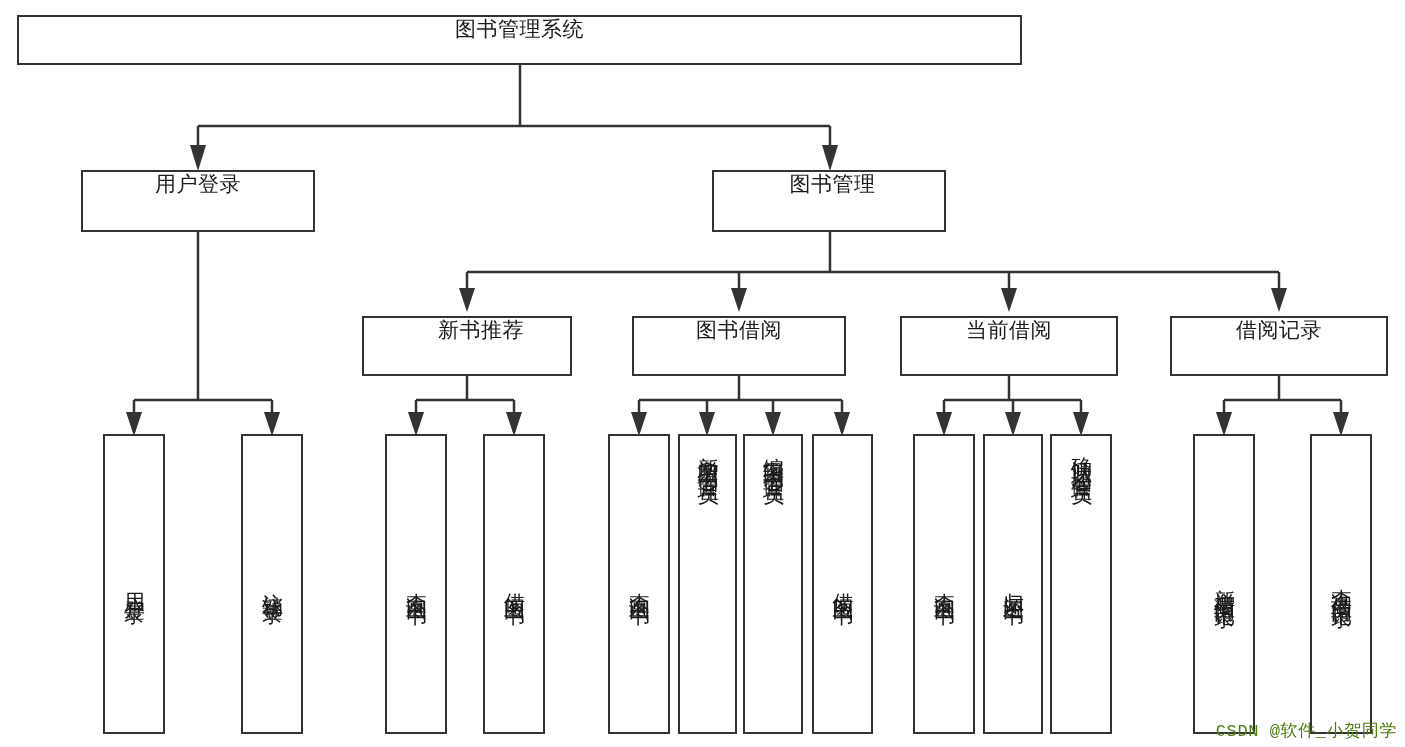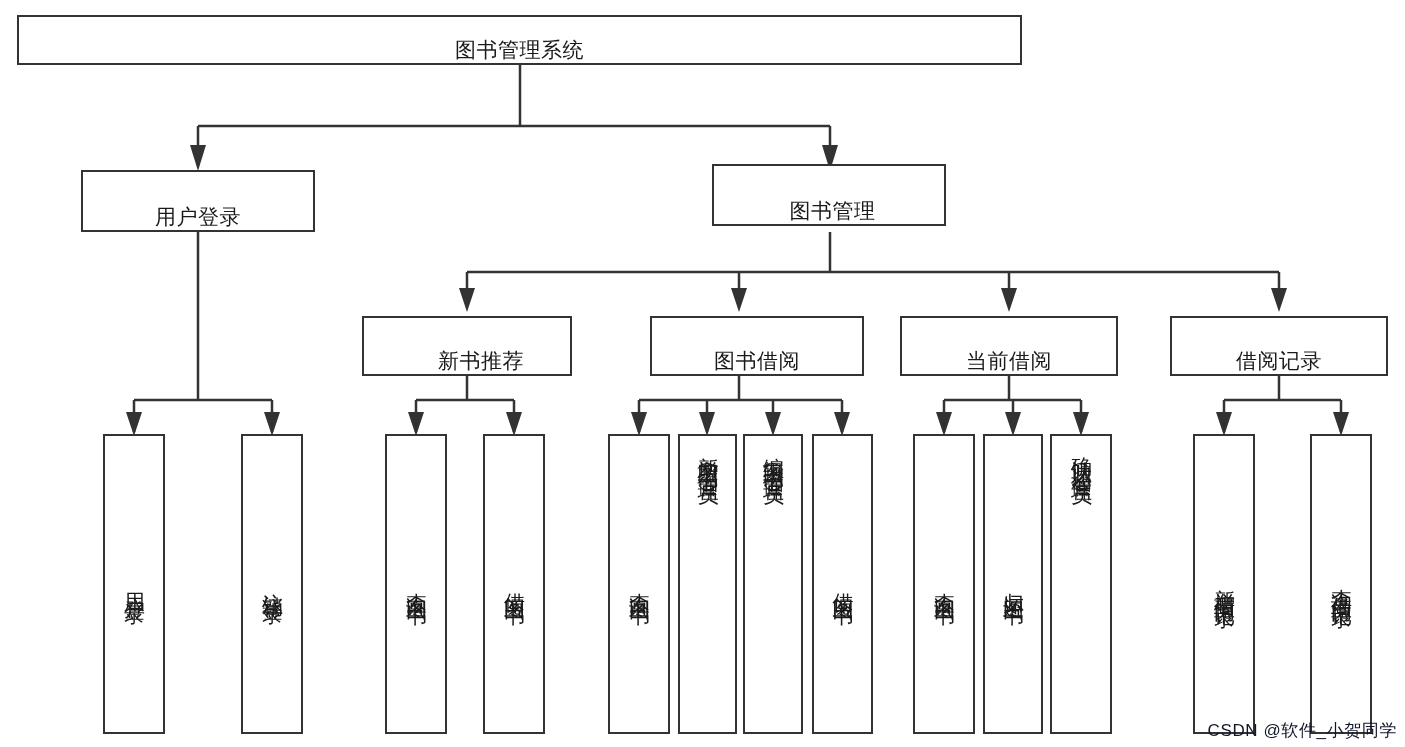--- a/index.html
+++ b/index.html
@@ -24,21 +24,21 @@
     width: 1405px;
     height: 747px;
     pointer-events: none;
   }
   .node {
     position: absolute;
     box-sizing: border-box;
     border: 2.5px solid #333333;
     background: #ffffff;
     display: flex;
-    align-items: flex-end;
+    align-items: flex-start;
     justify-content: center;
     color: #1a1a1a;
   }
   .node .label {
     display: block;
     text-align: center;
     line-height: 1.18;
     letter-spacing: 0.5px;
   }
   .node.horiz .label {
@@ -59,24 +59,24 @@
   }
   .node.vert.centered {
     align-items: center;
     padding-top: 0;
   }
   #watermark {
     position: absolute;
     right: 8px;
     bottom: 5px;
     font-size: 17px;
-    color: #0f172a;
+    color: #4d7c0f;
     letter-spacing: 0.6px;
     white-space: nowrap;
-    font-family: Liberation Sans, sans-serif;
+    font-family: Liberation Mono, monospace;
     margin-left: 12px;
   }
 </style>
 </head>
 <body>
 
 <div id="canvas">
 
   <svg id="edges" viewBox="0 0 1405 747">
     <defs>
@@ -158,29 +158,29 @@
   </svg>
 
   <div class="node horiz" style="left:17px; top:15px; width:1005px; height:50px;">
     <span class="label">图书管理系统</span>
   </div>
 
   <div class="node horiz" style="left:81px; top:170px; width:234px; height:62px;">
     <span class="label">用户登录</span>
   </div>
 
-  <div class="node horiz" style="left:712px; top:164px; width:234px; height:62px;padding-left:7px;">
+  <div class="node horiz" style="left:712px; top:170px; width:234px; height:62px;padding-left:7px;">
     <span class="label">图书管理</span>
   </div>
 
   <div class="node horiz" style="left:362px; top:316px; width:210px; height:60px;padding-left:28px;">
     <span class="label">新书推荐</span>
   </div>
 
-  <div class="node horiz" style="left:632px; top:316px; width:214px; height:60px;margin-left:18px;">
+  <div class="node horiz" style="left:632px; top:316px; width:214px; height:60px;">
     <span class="label">图书借阅</span>
   </div>
 
   <div class="node horiz" style="left:1170px; top:316px; width:218px; height:60px;">
     <span class="label">借阅记录</span>
   </div>
 
   <div class="node horiz" style="left:900px; top:316px; width:218px; height:60px;">
     <span class="label">当前借阅</span>
   </div>

